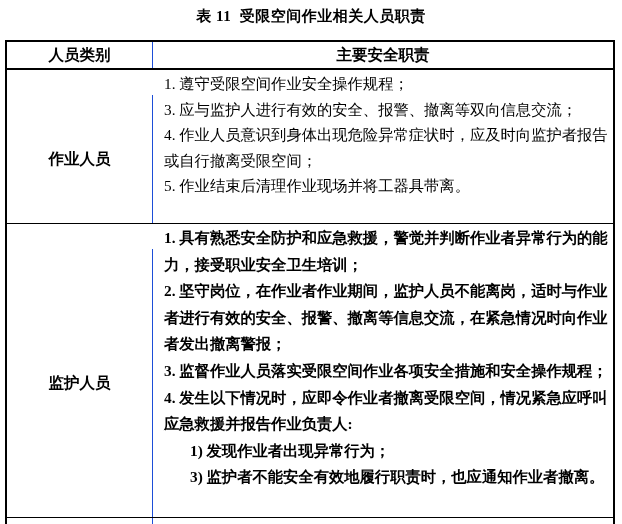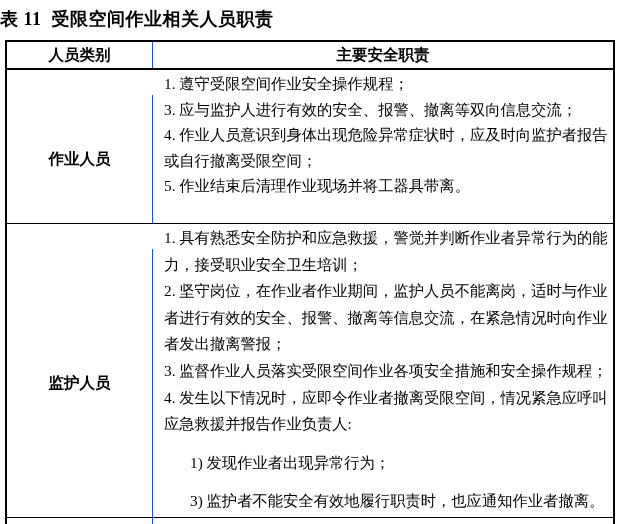--- a/index.html
+++ b/index.html
@@ -2,22 +2,22 @@
 <html><head>
 <meta charset="utf-8">
 <style>
   html,body{margin:0;padding:0;background:#fff;}
   .page{
     position:relative;width:622px;height:524px;background:#ffffff;
     overflow:hidden;color:#000;
     font-family:"Liberation Serif","DejaVu Serif",serif;
   }
   .title{
-    position:absolute;top:7px;left:0;width:622px;
-    font-size:18px;font-weight:bold;white-space:pre;letter-spacing:0.5px;
+    position:absolute;top:7px;left:0;width:622px;text-align:center;
+    font-size:15px;font-weight:bold;white-space:pre;letter-spacing:0.5px;
   }
   .tbl{
     position:absolute;left:5px;top:40px;width:610px;height:492px;
     border:2px solid #000;box-sizing:border-box;
     display:flex;flex-direction:column;background:#fff;
   }
   .hrow{
     display:flex;height:26px;flex:0 0 26px;
     border-bottom:2px solid #000;
   }
@@ -34,22 +34,22 @@
   .row0{height:154px;flex:0 0 154px;}
   .row1{height:294px;flex:0 0 294px;}
   .cat{
     display:flex;align-items:center;justify-content:center;
     font-weight:bold;font-size:15.5px;
     font-family:"Liberation Sans","DejaVu Sans",sans-serif;
     margin-top:25px;
   }
   .duties{padding:1px 6px 0 11px;font-size:15.3px;}
   .row0 .line{line-height:25.5px;height:25.5px;white-space:nowrap;}
-  .row1 .line{line-height:26.6px;height:26.6px;white-space:nowrap;}
-  .line.ind{padding-left:26px;margin-top:12px;}
+  .row1 .line{line-height:26.6px;height:26.6px;white-space:nowrap;font-weight:bold;}
+  .line.ind{padding-left:26px;}
   .stub{flex:1;display:flex;}
 </style>
 </head>
 <body>
 
 <div class="page">
   <div class="title">表 11  受限空间作业相关人员职责</div>
   <div class="tbl">
     <div class="hrow">
       <div class="hcell c1">人员类别</div>

